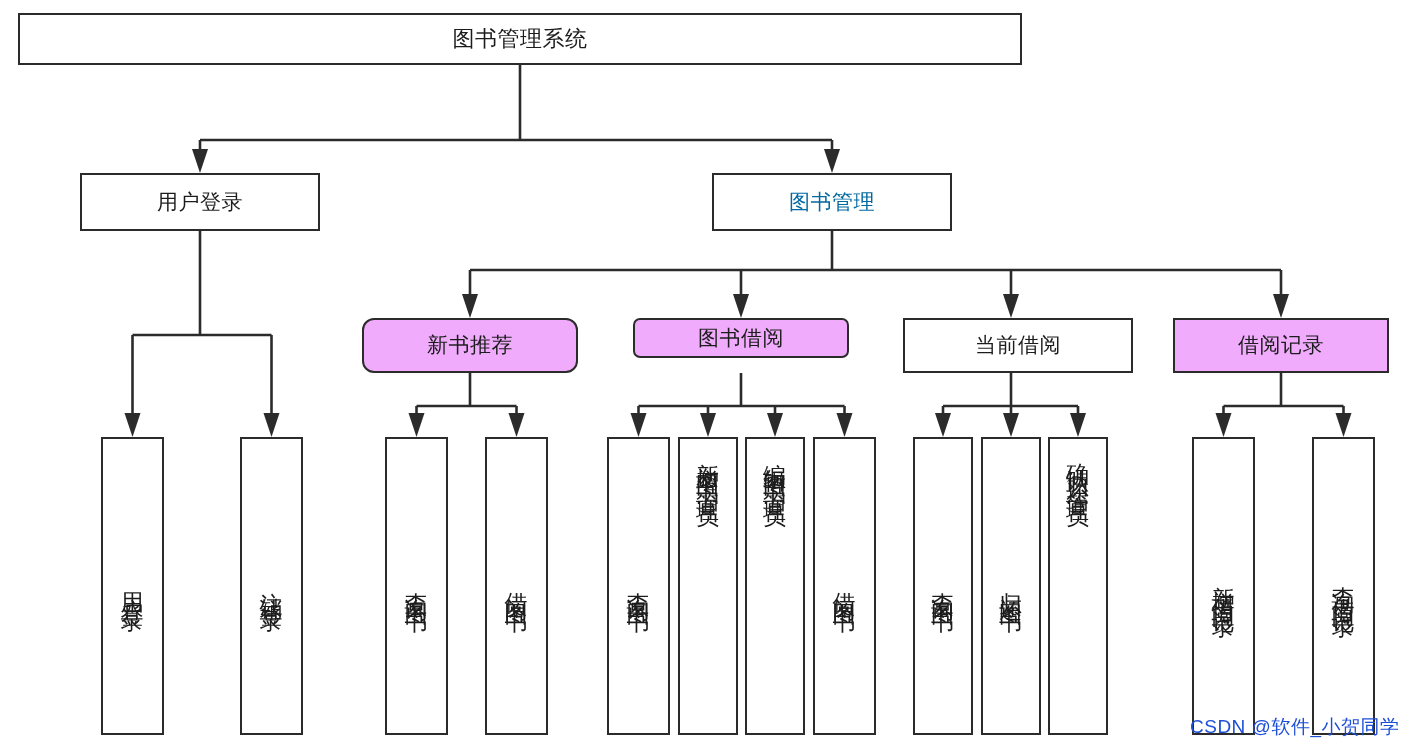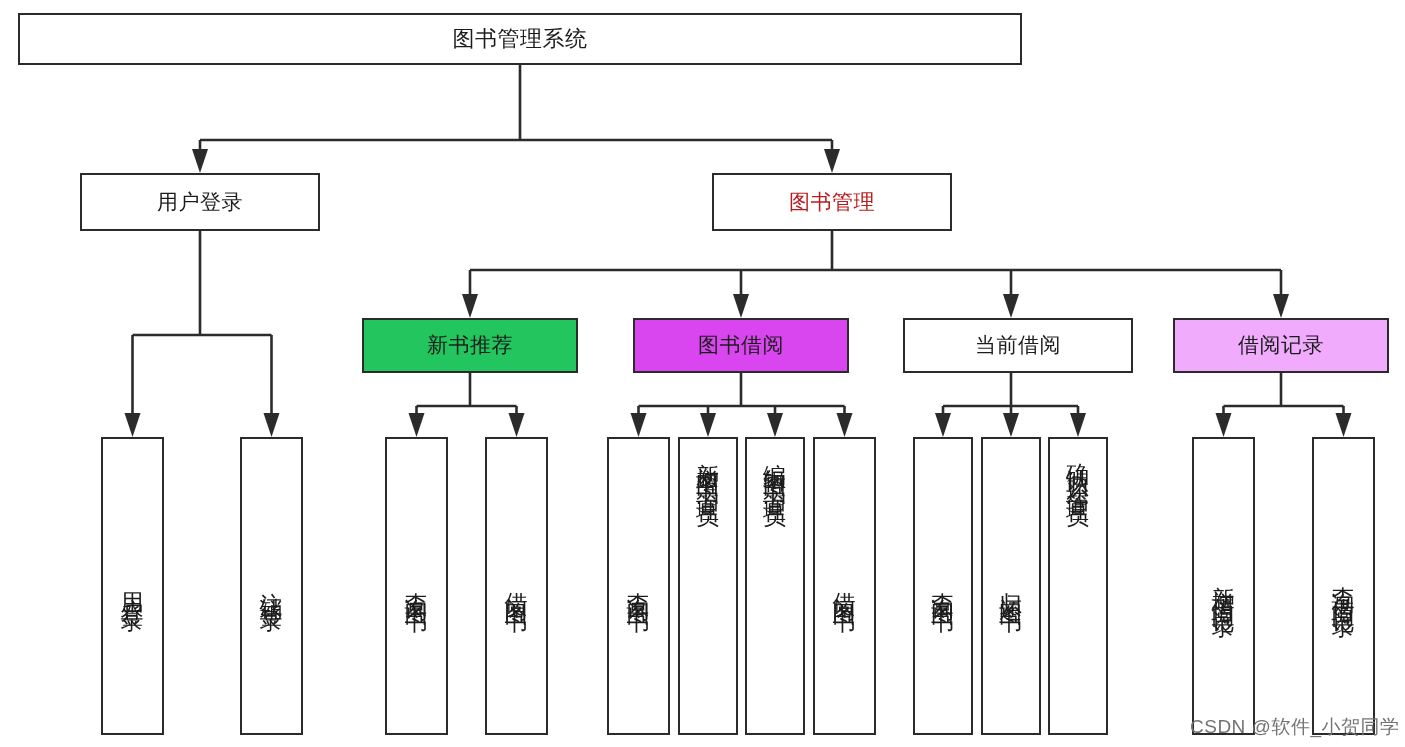--- a/index.html
+++ b/index.html
@@ -132,26 +132,26 @@
       <polygon points="1335.5,413 1351.5,413 1343.5,437" fill="#2b2b2b"></polygon>
     </svg>
   <div id="nodes">
       <div class="node horiz root" style="left: 18px; top: 13px; width: 1004px; height: 52px; border-color: rgb(43, 43, 43); background: rgb(255, 255, 255);">
         <span class="node-label" style="color: rgb(28, 28, 28);">图书管理系统</span>
       </div>
       <div class="node horiz" style="left: 80px; top: 173px; width: 240px; height: 58px; border-color: rgb(43, 43, 43); background: rgb(255, 255, 255);">
         <span class="node-label" style="color: rgb(28, 28, 28);">用户登录</span>
       </div>
       <div class="node horiz" style="left: 712px; top: 173px; width: 240px; height: 58px; border-color: rgb(43, 43, 43); background: rgb(255, 255, 255);">
-        <span class="node-label" style="color: #b91c1c;">图书管理</span>
+        <span class="node-label" style="color: #0369a1;">图书管理</span>
       </div>
-      <div class="node horiz" style="left: 362px; top: 318px; width: 216px; height: 55px; border-color: rgb(43, 43, 43); background: #22c55e;">
+      <div class="node horiz" style="left: 362px; top: 318px; width: 216px; height: 55px; border-color: rgb(43, 43, 43); background: #f0abfc; border-radius: 12px;">
         <span class="node-label" style="color: rgb(28, 28, 28);">新书推荐</span>
       </div>
-      <div class="node horiz" style="left: 633px; top: 318px; width: 216px; height: 55px; border-color: rgb(43, 43, 43); background: #d946ef;">
+      <div class="node horiz" style="left: 633px; top: 318px; width: 216px; height: 40px; border-color: rgb(43, 43, 43); background: #f0abfc; border-radius: 7px;">
         <span class="node-label" style="color: rgb(28, 28, 28);">图书借阅</span>
       </div>
       <div class="node horiz" style="left: 903px; top: 318px; width: 230px; height: 55px; border-color: rgb(43, 43, 43); background: rgb(255, 255, 255);">
         <span class="node-label" style="color: rgb(28, 28, 28);">当前借阅</span>
       </div>
       <div class="node horiz" style="left: 1173px; top: 318px; width: 216px; height: 55px; border-color: rgb(43, 43, 43); background: #f0abfc;">
         <span class="node-label" style="color: rgb(28, 28, 28);">借阅记录</span>
       </div>
       <div class="node vert" style="left: 101px; top: 437px; width: 63px; height: 298px; border-color: rgb(43, 43, 43); background: rgb(255, 255, 255);">
         <span class="node-label" style="color: rgb(28, 28, 28);">用户登录</span>
@@ -186,14 +186,14 @@
       <div class="node vert tall" style="left: 1048px; top: 437px; width: 60px; height: 298px; border-color: rgb(43, 43, 43); background: rgb(255, 255, 255);">
         <span class="node-label" style="color: rgb(28, 28, 28);">确认归还（管理员）</span>
       </div>
       <div class="node vert" style="left: 1192px; top: 437px; width: 63px; height: 298px; border-color: rgb(43, 43, 43); background: rgb(255, 255, 255);">
         <span class="node-label" style="color: rgb(28, 28, 28);">新增借阅记录</span>
       </div>
       <div class="node vert" style="left: 1312px; top: 437px; width: 63px; height: 298px; border-color: rgb(43, 43, 43); background: rgb(255, 255, 255);">
         <span class="node-label" style="color: rgb(28, 28, 28);">查询借阅记录</span>
       </div>
     </div>
-  <div class="watermark" style="left: 1190px; top: 714px; color: #737373;">CSDN @软件_小贺同学</div>
+  <div class="watermark" style="left: 1190px; top: 714px; color: #1d4ed8;">CSDN @软件_小贺同学</div>
 </div>
 
 </body></html>

